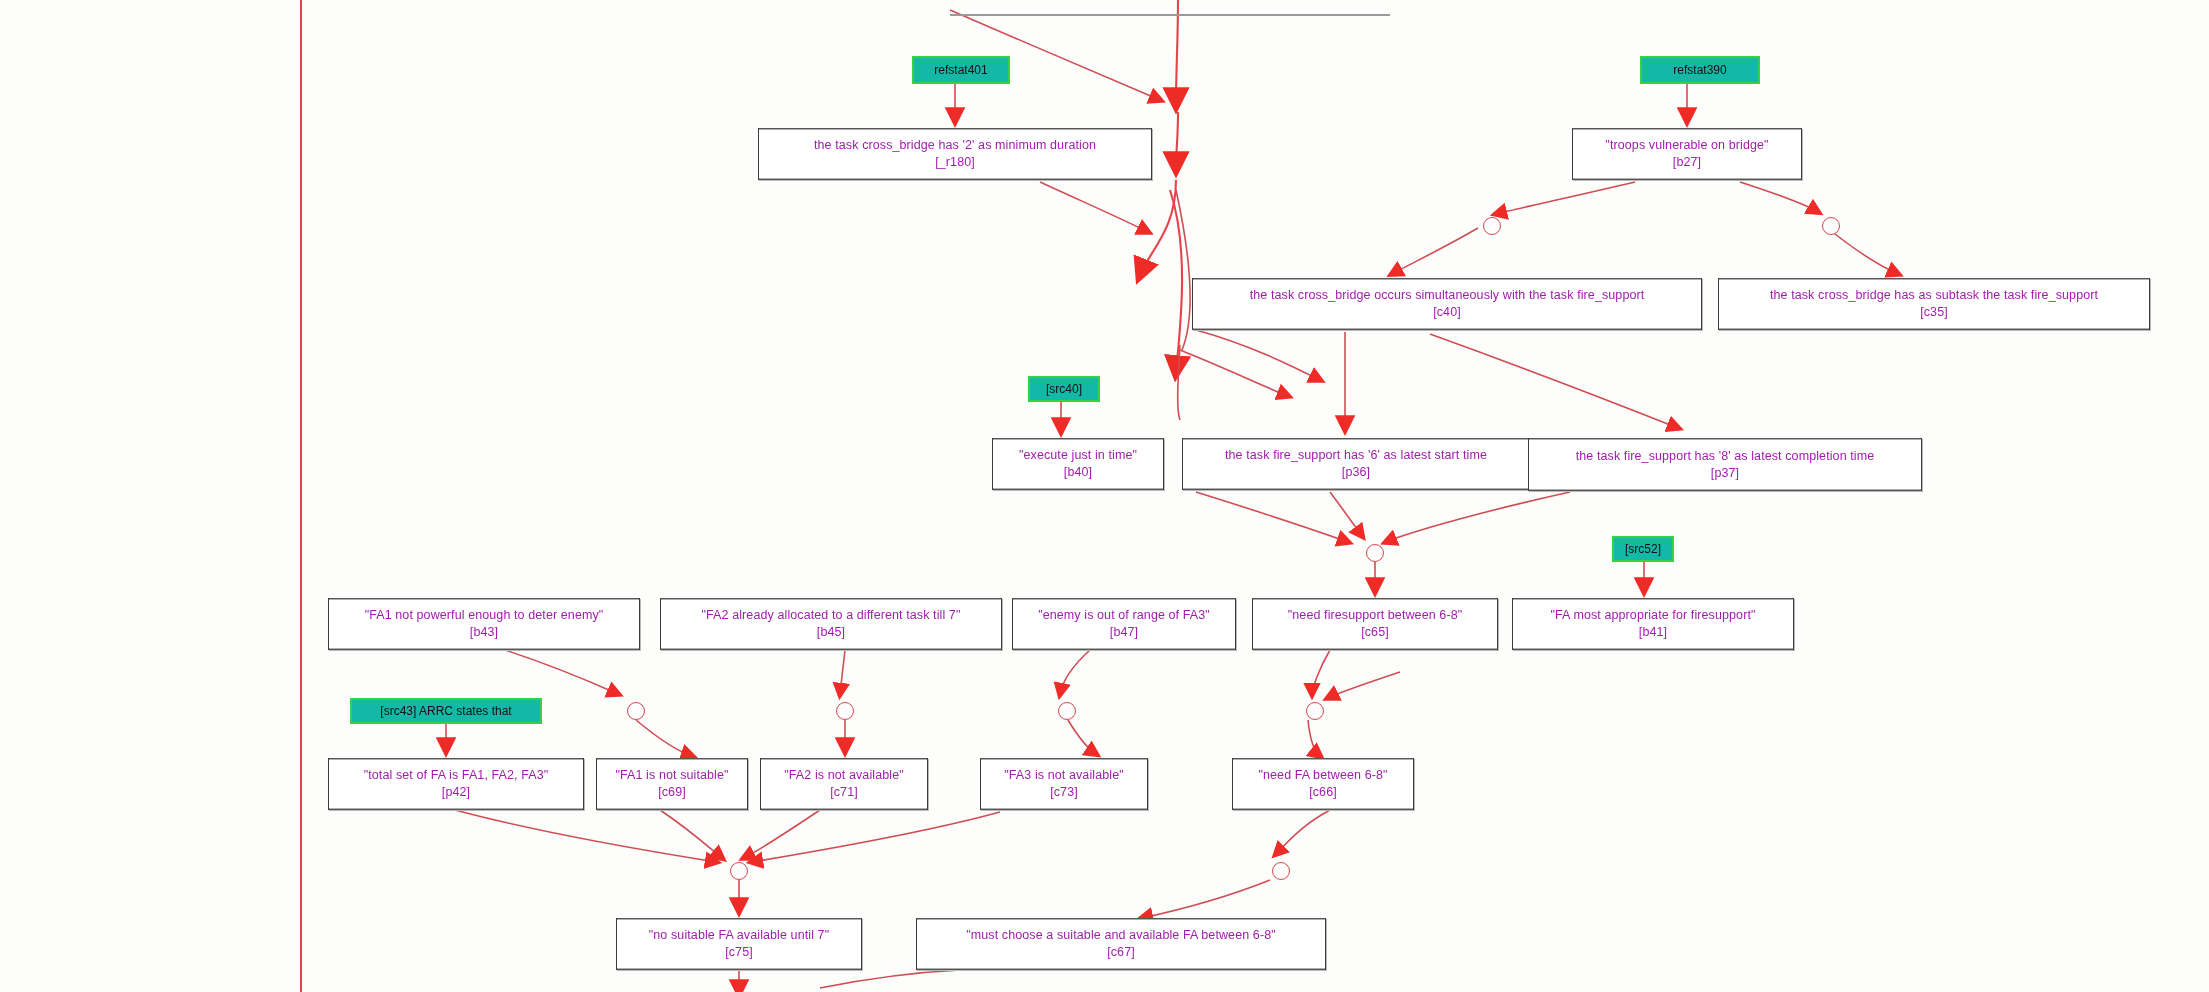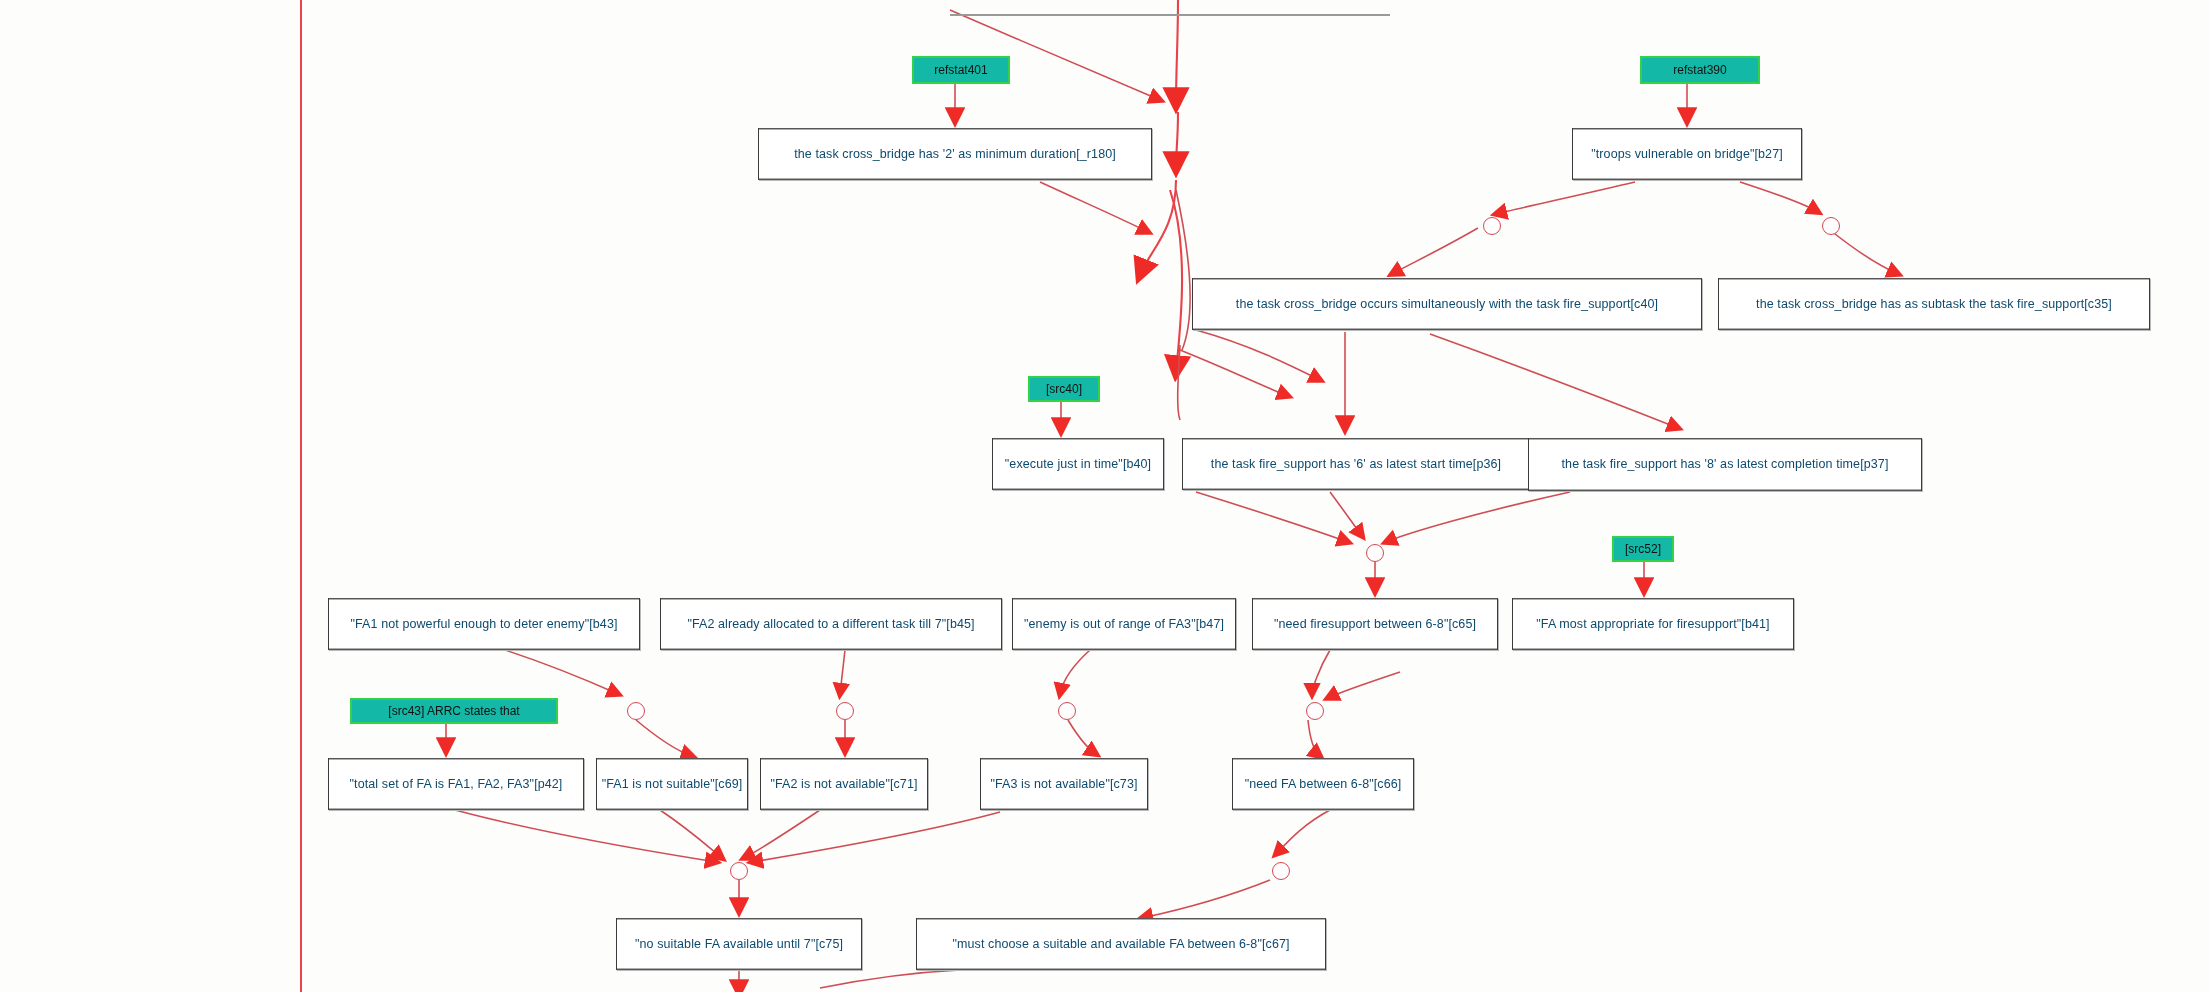--- a/index.html
+++ b/index.html
@@ -29,25 +29,25 @@
     background:#fdfdfb;
   }
   
   .node{
     position:absolute;
     box-sizing:border-box;
     background:#ffffff;
     border:1px solid #3b3b3b;
     box-shadow:1px 1px 0 #b9b9b9;
     display:flex;
-    flex-direction:row;
+    flex-direction:column;
     align-items:center;
     justify-content:center;
     text-align:center;
-    color:#0c4a6e;
+    color:#a21caf;
     font-size:12.5px;
     line-height:1.35;
     padding:3px 24px;
     z-index:6;
     letter-spacing:.1px;
   }
   .node .txt{display:block;white-space:nowrap;}
   .node .id{display:block;}
   
   .node::before{
@@ -262,21 +262,21 @@
       <div class="node" style="left: 916px; top: 918px; width: 410px; height: 52px;">
         <span class="txt">"must choose a suitable and available FA between 6-8"</span>
         <span class="id">[c67]</span>
       </div>
     </div>
   <div id="tags">
       <div class="tag" style="left: 912px; top: 56px; width: 98px; height: 28px;">refstat401</div>
       <div class="tag" style="left: 1640px; top: 56px; width: 120px; height: 28px;">refstat390</div>
       <div class="tag" style="left: 1028px; top: 376px; width: 72px; height: 26px;">[src40]</div>
       <div class="tag" style="left: 1612px; top: 536px; width: 62px; height: 26px;">[src52]</div>
-      <div class="tag" style="left: 350px; top: 698px; width: 208px; height: 26px;">[src43] ARRC states that</div>
+      <div class="tag" style="left: 350px; top: 698px; width: 192px; height: 26px;">[src43] ARRC states that</div>
     </div>
   <div id="junctions">
       <div class="junction" style="left: 1483px; top: 217px;"></div>
       <div class="junction" style="left: 1822px; top: 217px;"></div>
       <div class="junction" style="left: 1366px; top: 544px;"></div>
       <div class="junction" style="left: 627px; top: 702px;"></div>
       <div class="junction" style="left: 836px; top: 702px;"></div>
       <div class="junction" style="left: 1058px; top: 702px;"></div>
       <div class="junction" style="left: 1306px; top: 702px;"></div>
       <div class="junction" style="left: 730px; top: 862px;"></div>

